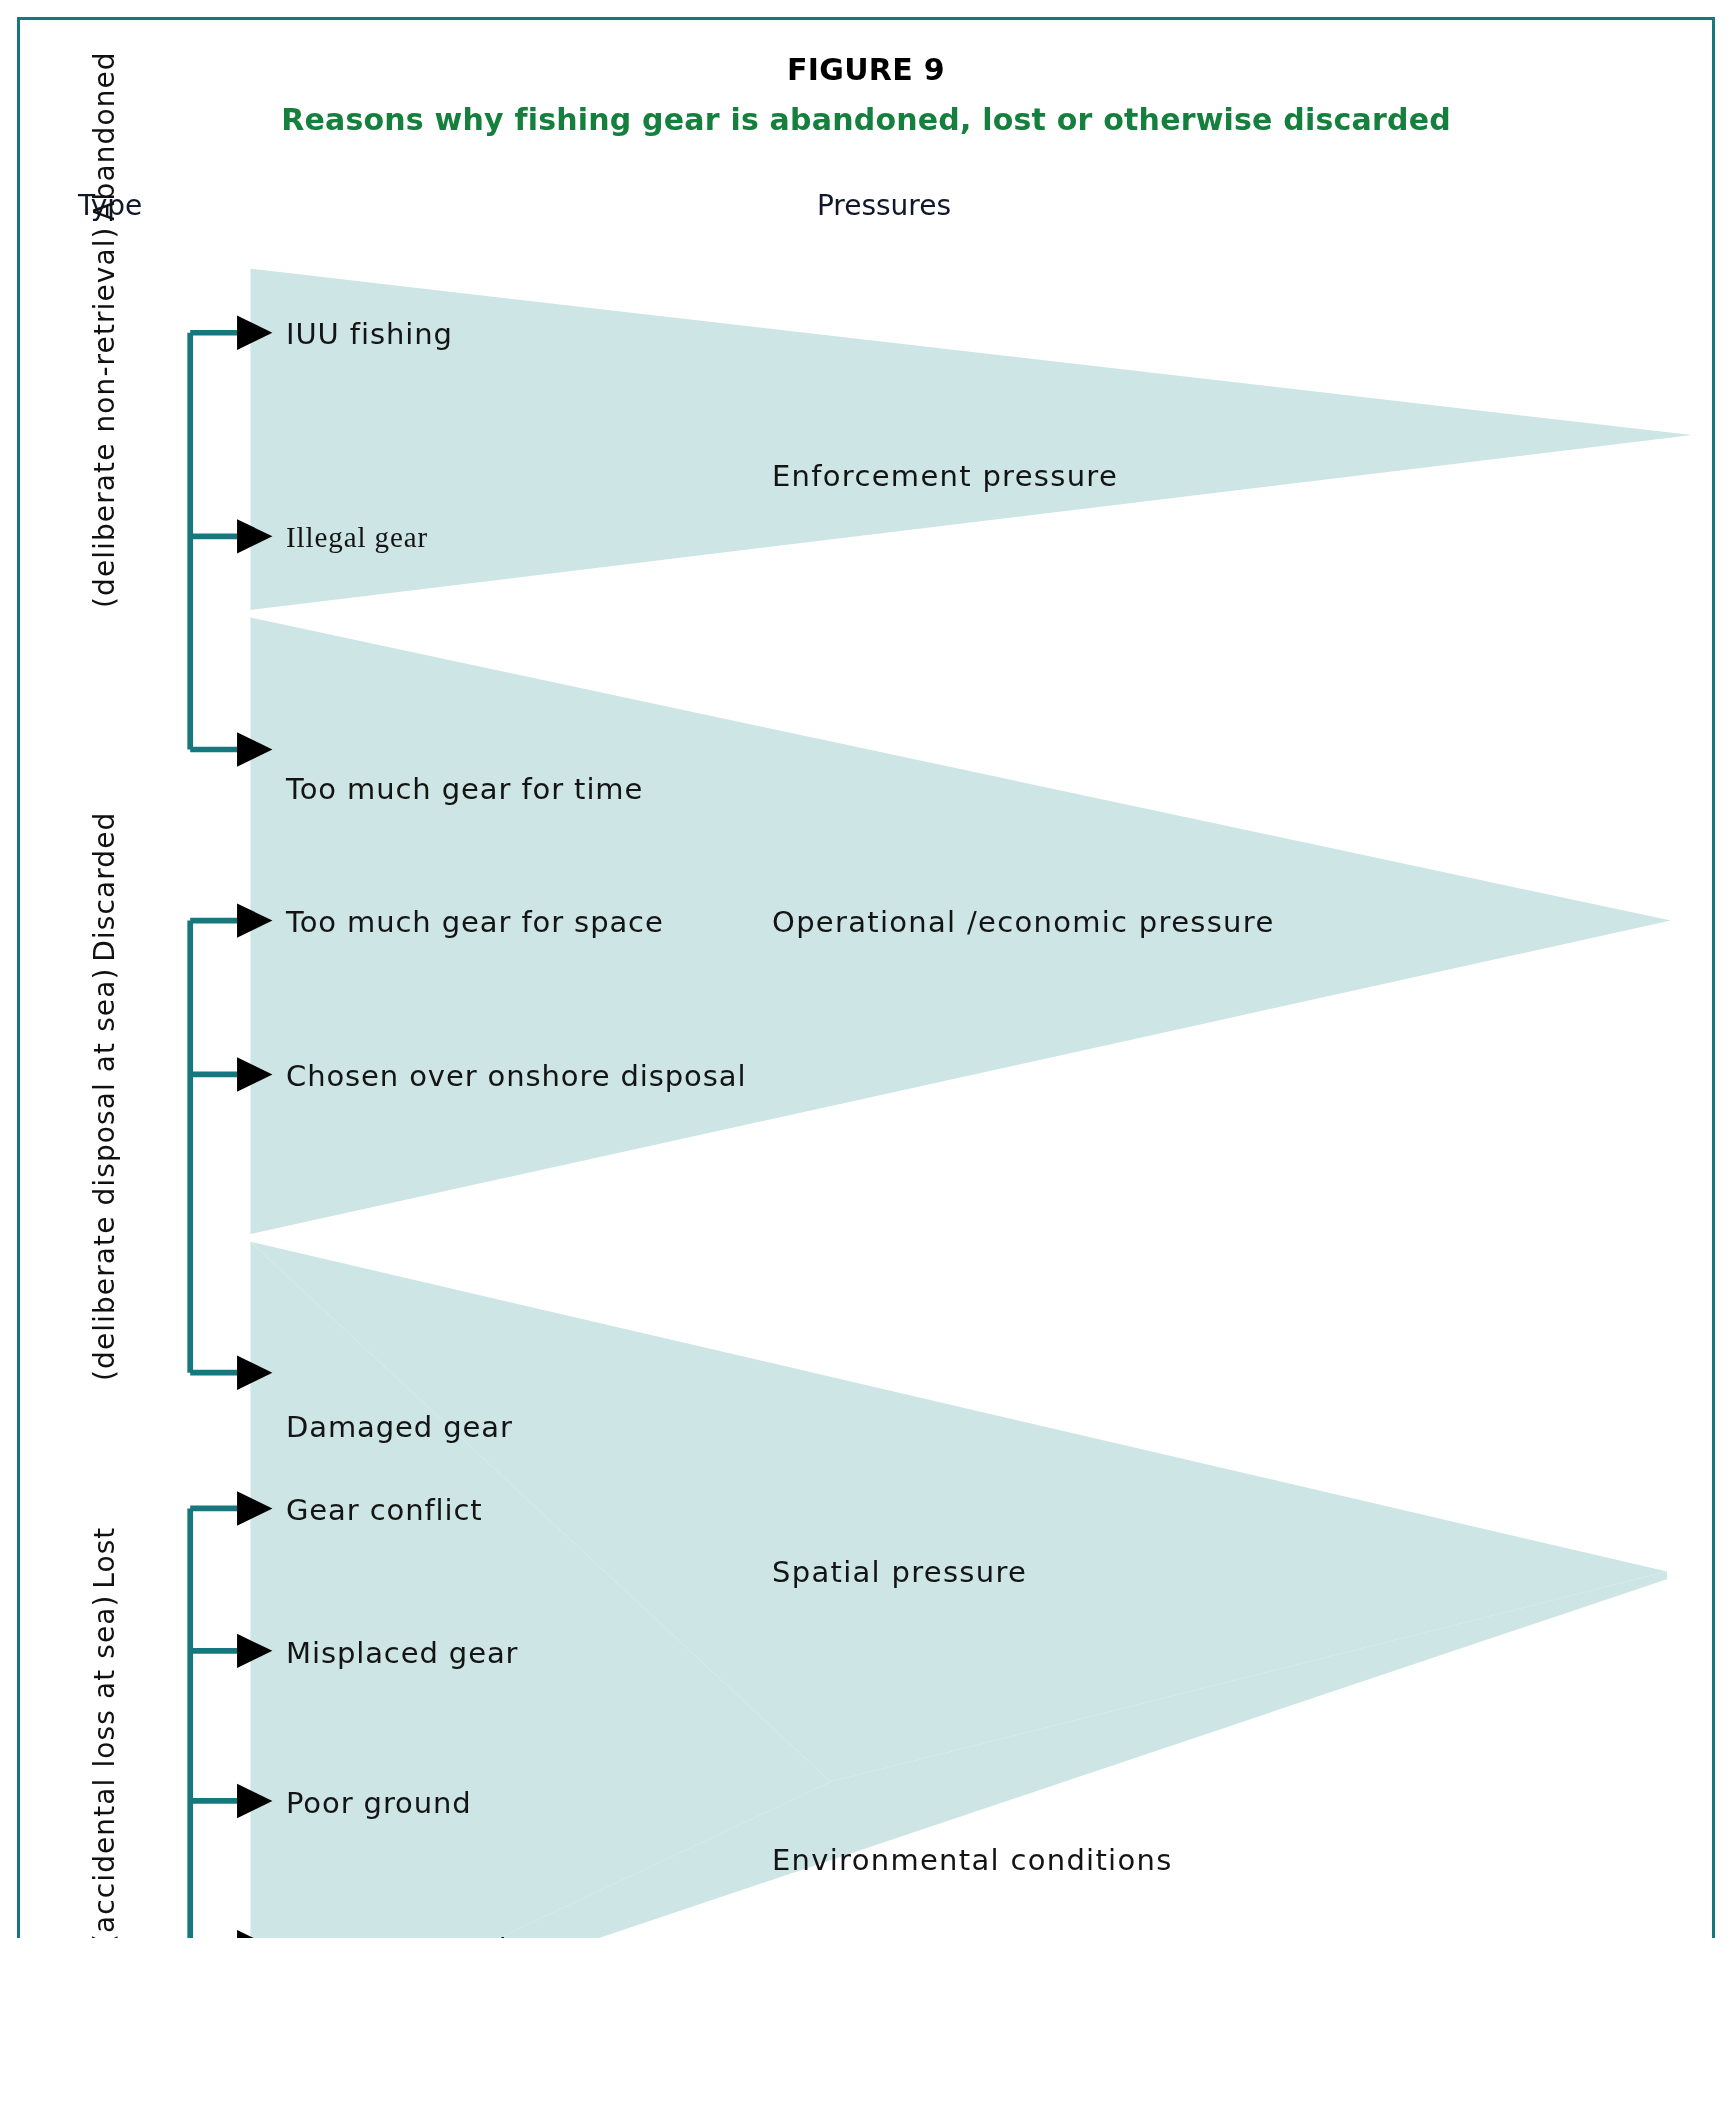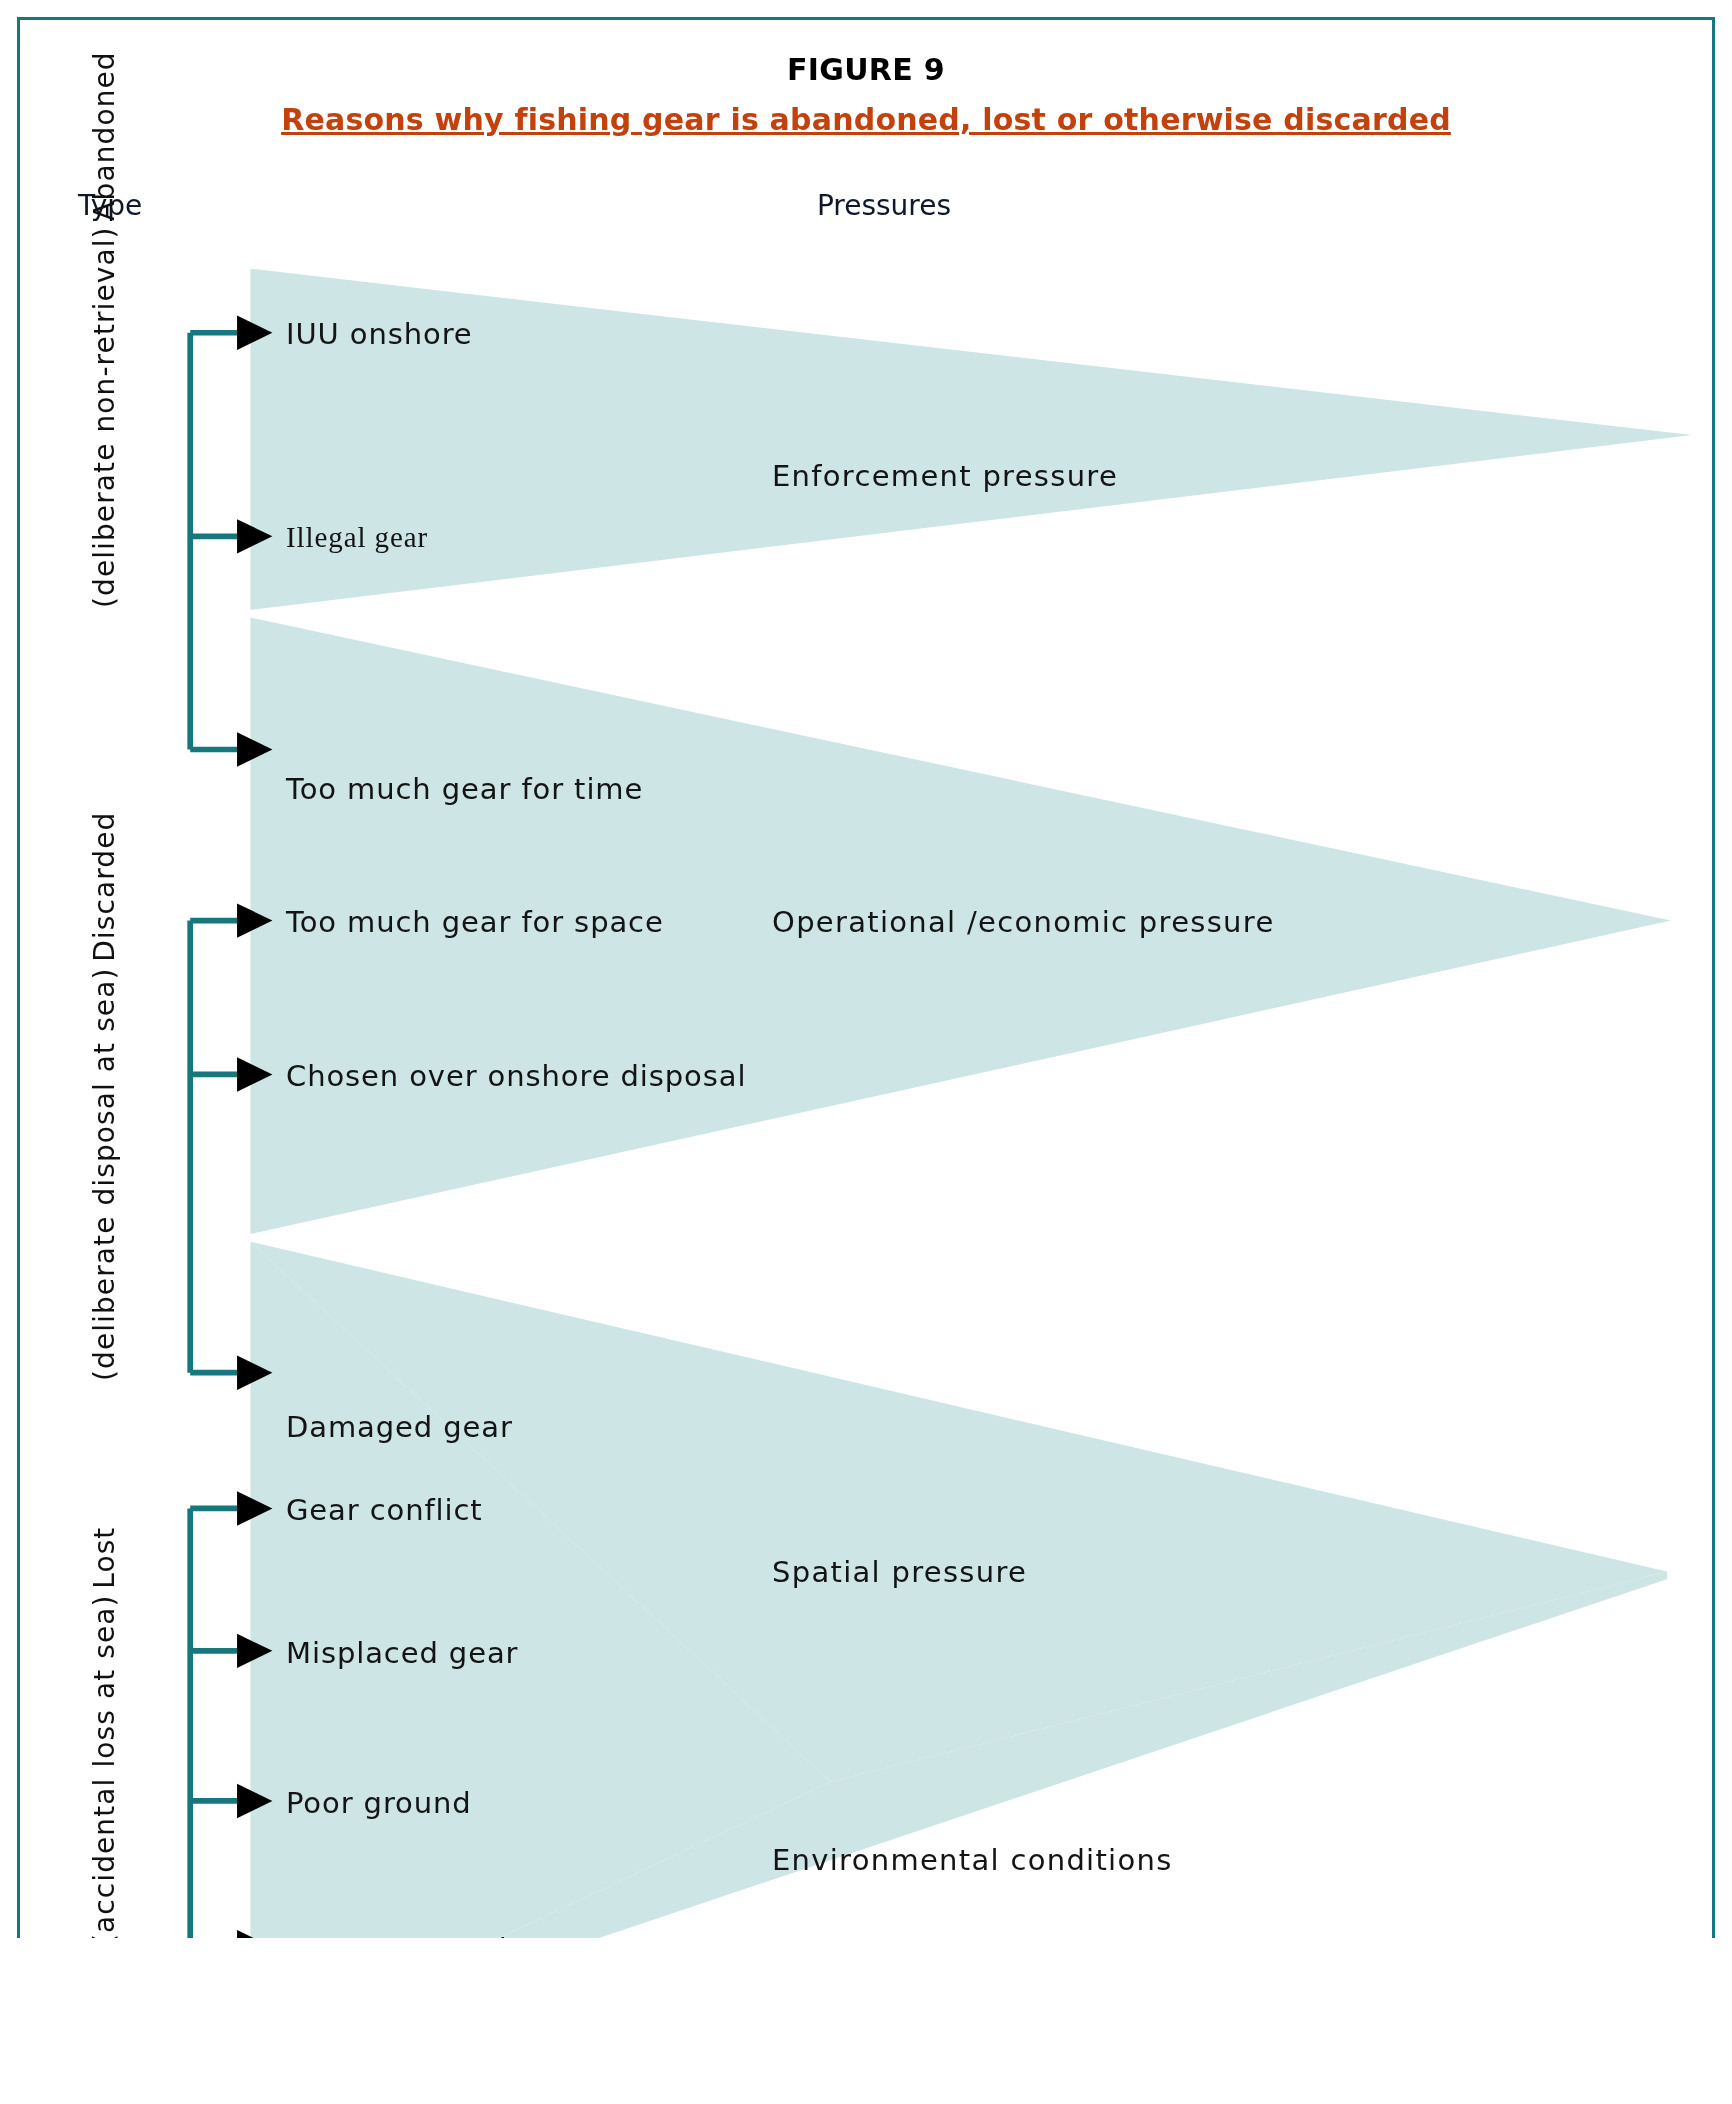--- a/index.html
+++ b/index.html
@@ -40,23 +40,22 @@
     letter-spacing: 0.3px;
   }
   .fig-title {
     position: absolute;
     left: 0;
     top: 102px;
     width: 1732px;
     text-align: center;
     font-size: 30px;
     font-weight: bold;
-    color: #c2410c;
+    color: #15803d;
     letter-spacing: 0.2px;
-    text-decoration: underline;
   }
   .col-head {
     position: absolute;
     font-size: 28px;
     color: #0f172a;
     font-weight: 400;
   }
   .col-head.type-head  { left: 78px;  top: 189px; }
   .col-head.press-head { left: 884px; top: 189px; transform: translateX(-50%); }
 
@@ -171,21 +170,21 @@
   <div class="type-label two-col" style="left:88px; top:1381px;">
     <span class="l1">Discarded</span>
     <span class="l2">(deliberate disposal at sea)</span>
   </div>
 
   <div class="type-label two-col" style="left:88px; top:1945px;">
     <span class="l1">Lost</span>
     <span class="l2">(accidental loss at sea)</span>
   </div>
 
-  <div class="reason" style="left:286px; top:317px;">IUU onshore</div>
+  <div class="reason" style="left:286px; top:317px;">IUU fishing</div>
   <div class="reason" style="left:286px; top:521px;font-family:Liberation Serif, serif;">Illegal gear</div>
   <div class="reason" style="left:286px; top:772px;text-align:center;">Too much gear for time</div>
   <div class="reason" style="left:286px; top:905px;">Too much gear for space</div>
   <div class="reason" style="left:286px; top:1059px;">Chosen over onshore disposal</div>
   <div class="reason" style="left:286px; top:1362px;margin-top:48px;">Damaged gear</div>
   <div class="reason" style="left:286px; top:1493px;">Gear conflict</div>
   <div class="reason" style="left:286px; top:1636px;">Misplaced gear</div>
   <div class="reason" style="left:286px; top:1786px;">Poor ground</div>
   <div class="reason" style="left:286px; top:1932px;">Extreme weather</div>
 

